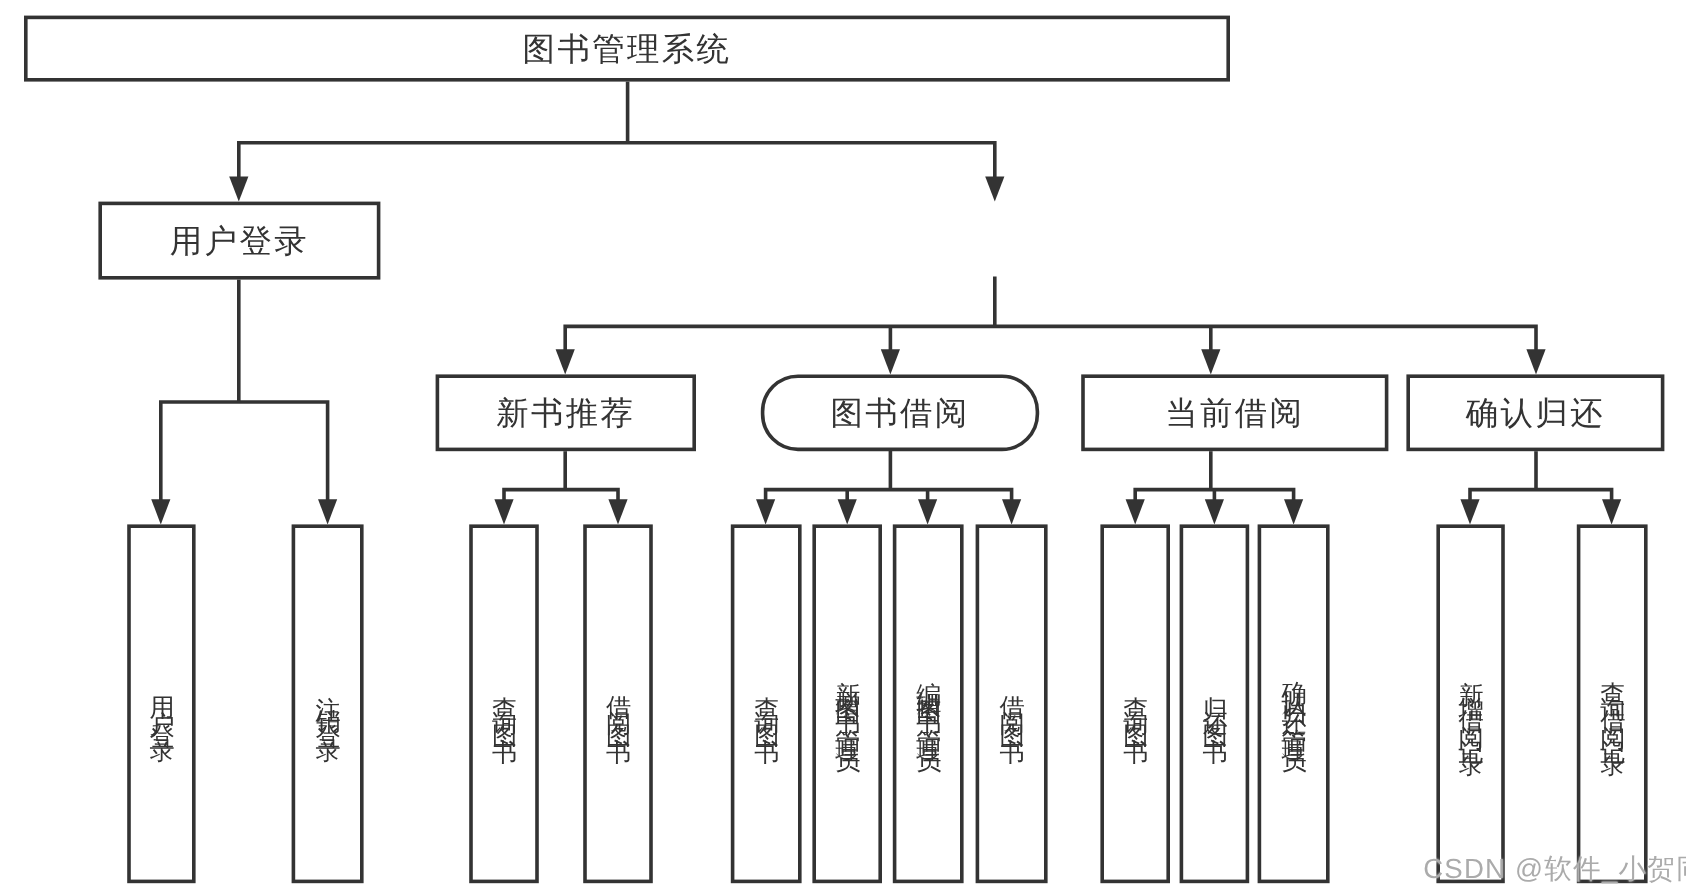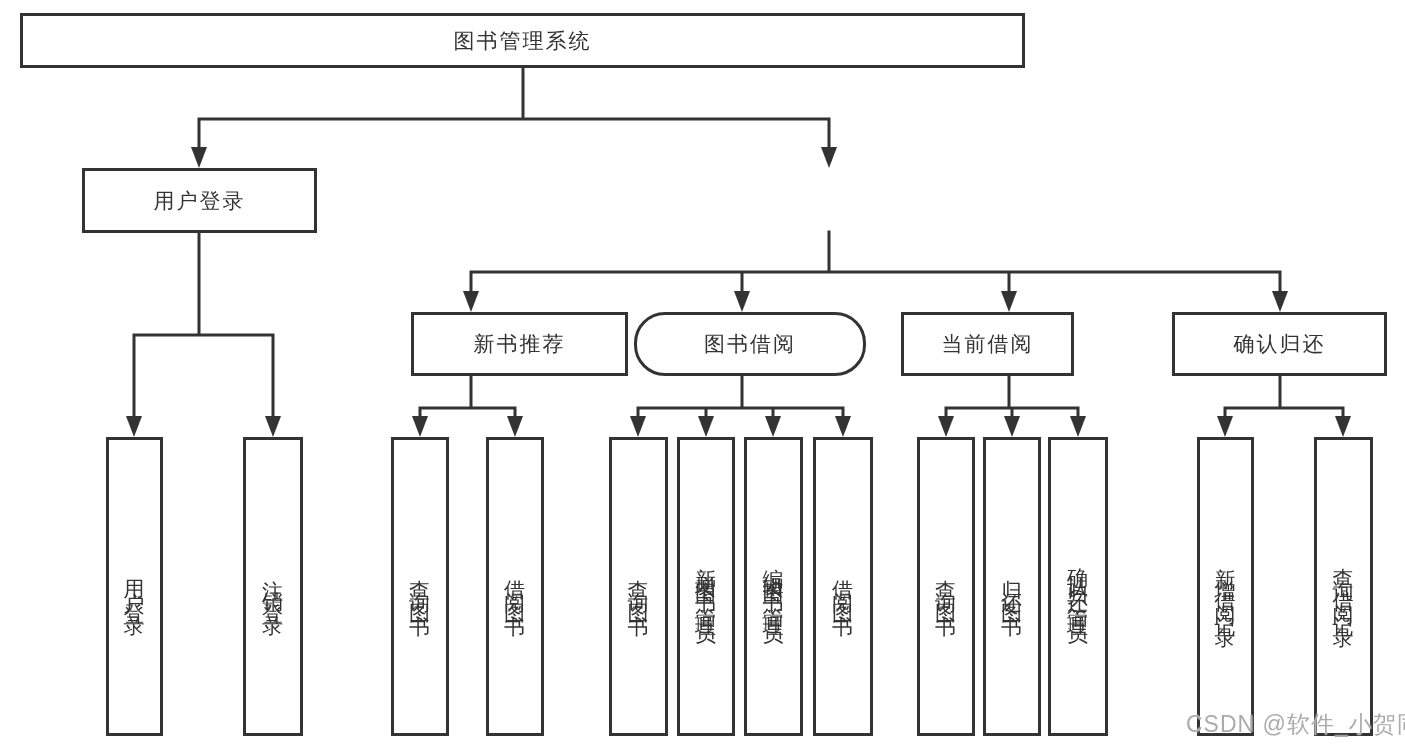--- a/index.html
+++ b/index.html
@@ -36,21 +36,21 @@
   .node {
     position: absolute;
     background: var(--background);
     border: 3px solid var(--line);
     display: flex;
     align-items: center;
     justify-content: center;
     color: var(--text);
   }
   .hlabel {
-    font-size: 21px;
+    font-size: 27px;
     letter-spacing: 2px;
     color: var(--text);
     white-space: nowrap;
   }
   .vlabel {
     writing-mode: vertical-rl;
     text-orientation: mixed;
     font-size: 21px;
     letter-spacing: 12px;
     line-height: 1;
@@ -112,27 +112,27 @@
   </svg>
 
   <div class="node" style="left:20px; top:13px; width:1005px; height:55px;">
     <span class="hlabel">图书管理系统</span>
   </div>
 
   <div class="node" style="left:82px; top:168px; width:235px; height:65px;">
     <span class="hlabel">用户登录</span>
   </div>
 
-  <div class="node" style="left:363px; top:312px; width:217px; height:64px;margin-left:48px;">
+  <div class="node" style="left:363px; top:312px; width:217px; height:64px;">
     <span class="hlabel">新书推荐</span>
   </div>
   <div class="node" style="left:634px; top:312px; width:232px; height:64px;border-radius:31px;">
     <span class="hlabel">图书借阅</span>
   </div>
-  <div class="node" style="left:901px; top:312px; width:173px; height:64px;">
+  <div class="node" style="left:901px; top:312px; width:256px; height:64px;">
     <span class="hlabel">当前借阅</span>
   </div>
   <div class="node" style="left:1172px; top:312px; width:215px; height:64px;">
     <span class="hlabel">确认归还</span>
   </div>
 
   <div class="node" style="left:106px; top:437px; width:57px; height:299px;">
     <span class="vlabel">用户登录</span>
   </div>
   <div class="node" style="left:243px; top:437px; width:60px; height:299px;">

